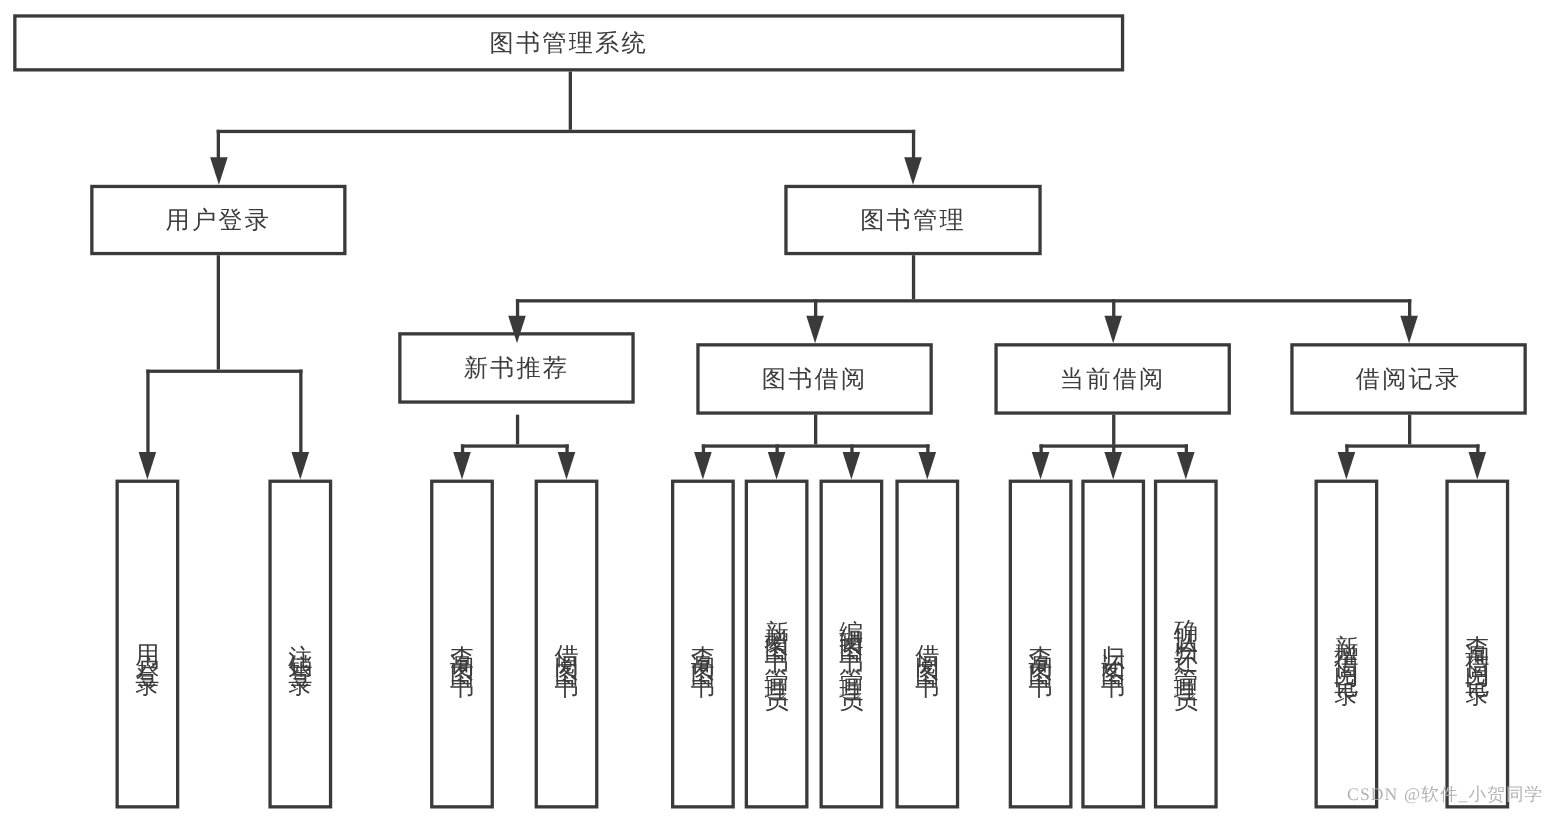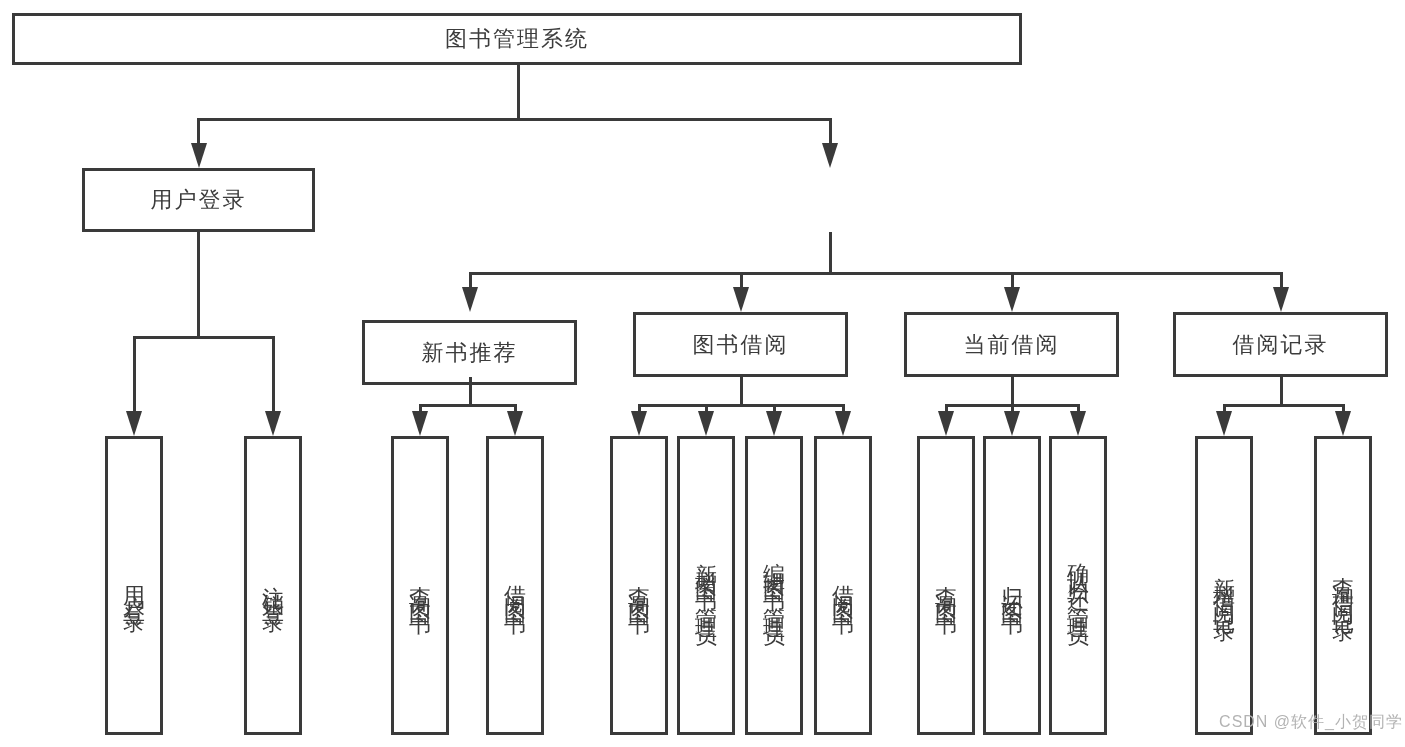--- a/index.html
+++ b/index.html
@@ -8,21 +8,21 @@
     --watermark: #b3b3b3;
     --background: #ffffff;
   }
   html, body { margin: 0; padding: 0; background: var(--background); }
   .canvas {
     position: relative;
     width: 1405px;
     height: 747px;
     background: var(--background);
     overflow: hidden;
-    font-family: Liberation Sans, sans-serif;
+    font-family: Liberation Serif, serif;
     color: var(--text);
   }
   .box {
     position: absolute;
     box-sizing: border-box;
     border: 3px solid var(--line);
     background: var(--background);
     display: flex;
     align-items: center;
     justify-content: center;
@@ -66,22 +66,25 @@
 
 <div class="canvas">
 
   <div class="box" style="left:12px;top:13px;width:1010px;height:52px">
     <span class="hlabel">图书管理系统</span>
   </div>
 
   <div class="box" style="left:82px;top:168px;width:233px;height:64px">
     <span class="hlabel">用户登录</span>
   </div>
-
-  <div class="box" style="left:362px;top:320px;width:215px;height:65px">
+  <div class="box" style="left:713px;top:168px;width:234px;height:64px">
+    <span class="hlabel">图书管理</span>
+  </div>
+
+  <div class="box" style="left:362px;top:302px;width:215px;height:65px">
     <span class="hlabel">新书推荐</span>
   </div>
   <div class="box" style="left:633px;top:312px;width:215px;height:65px">
     <span class="hlabel">图书借阅</span>
   </div>
   <div class="box" style="left:904px;top:312px;width:215px;height:65px">
     <span class="hlabel">当前借阅</span>
   </div>
   <div class="box" style="left:1173px;top:312px;width:215px;height:65px">
     <span class="hlabel">借阅记录</span>

